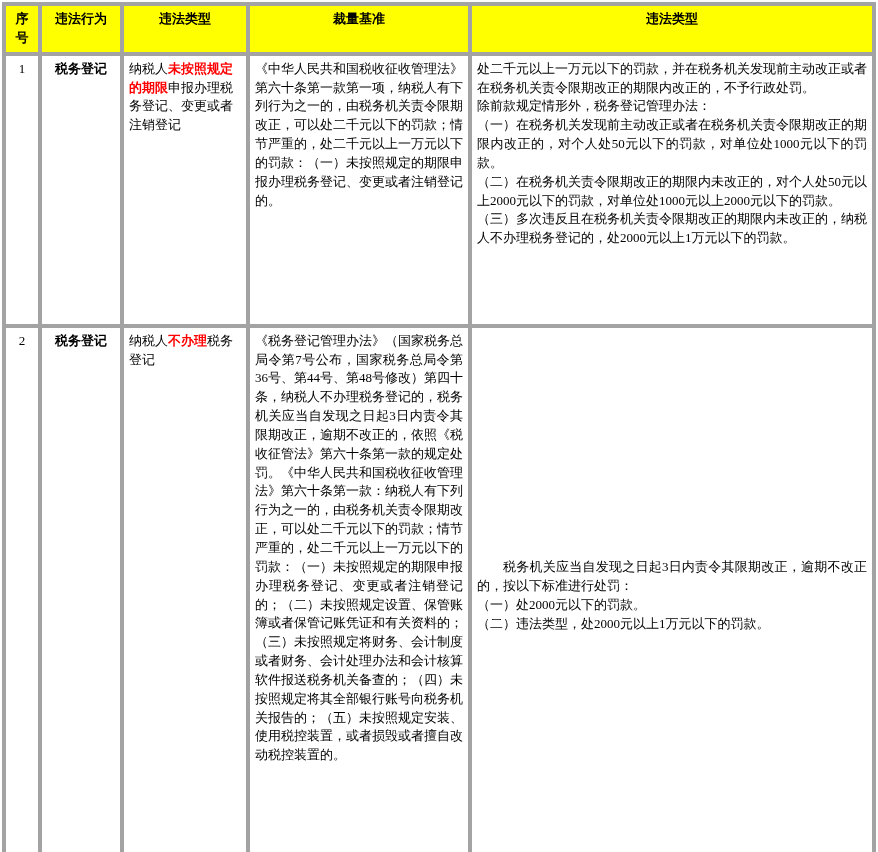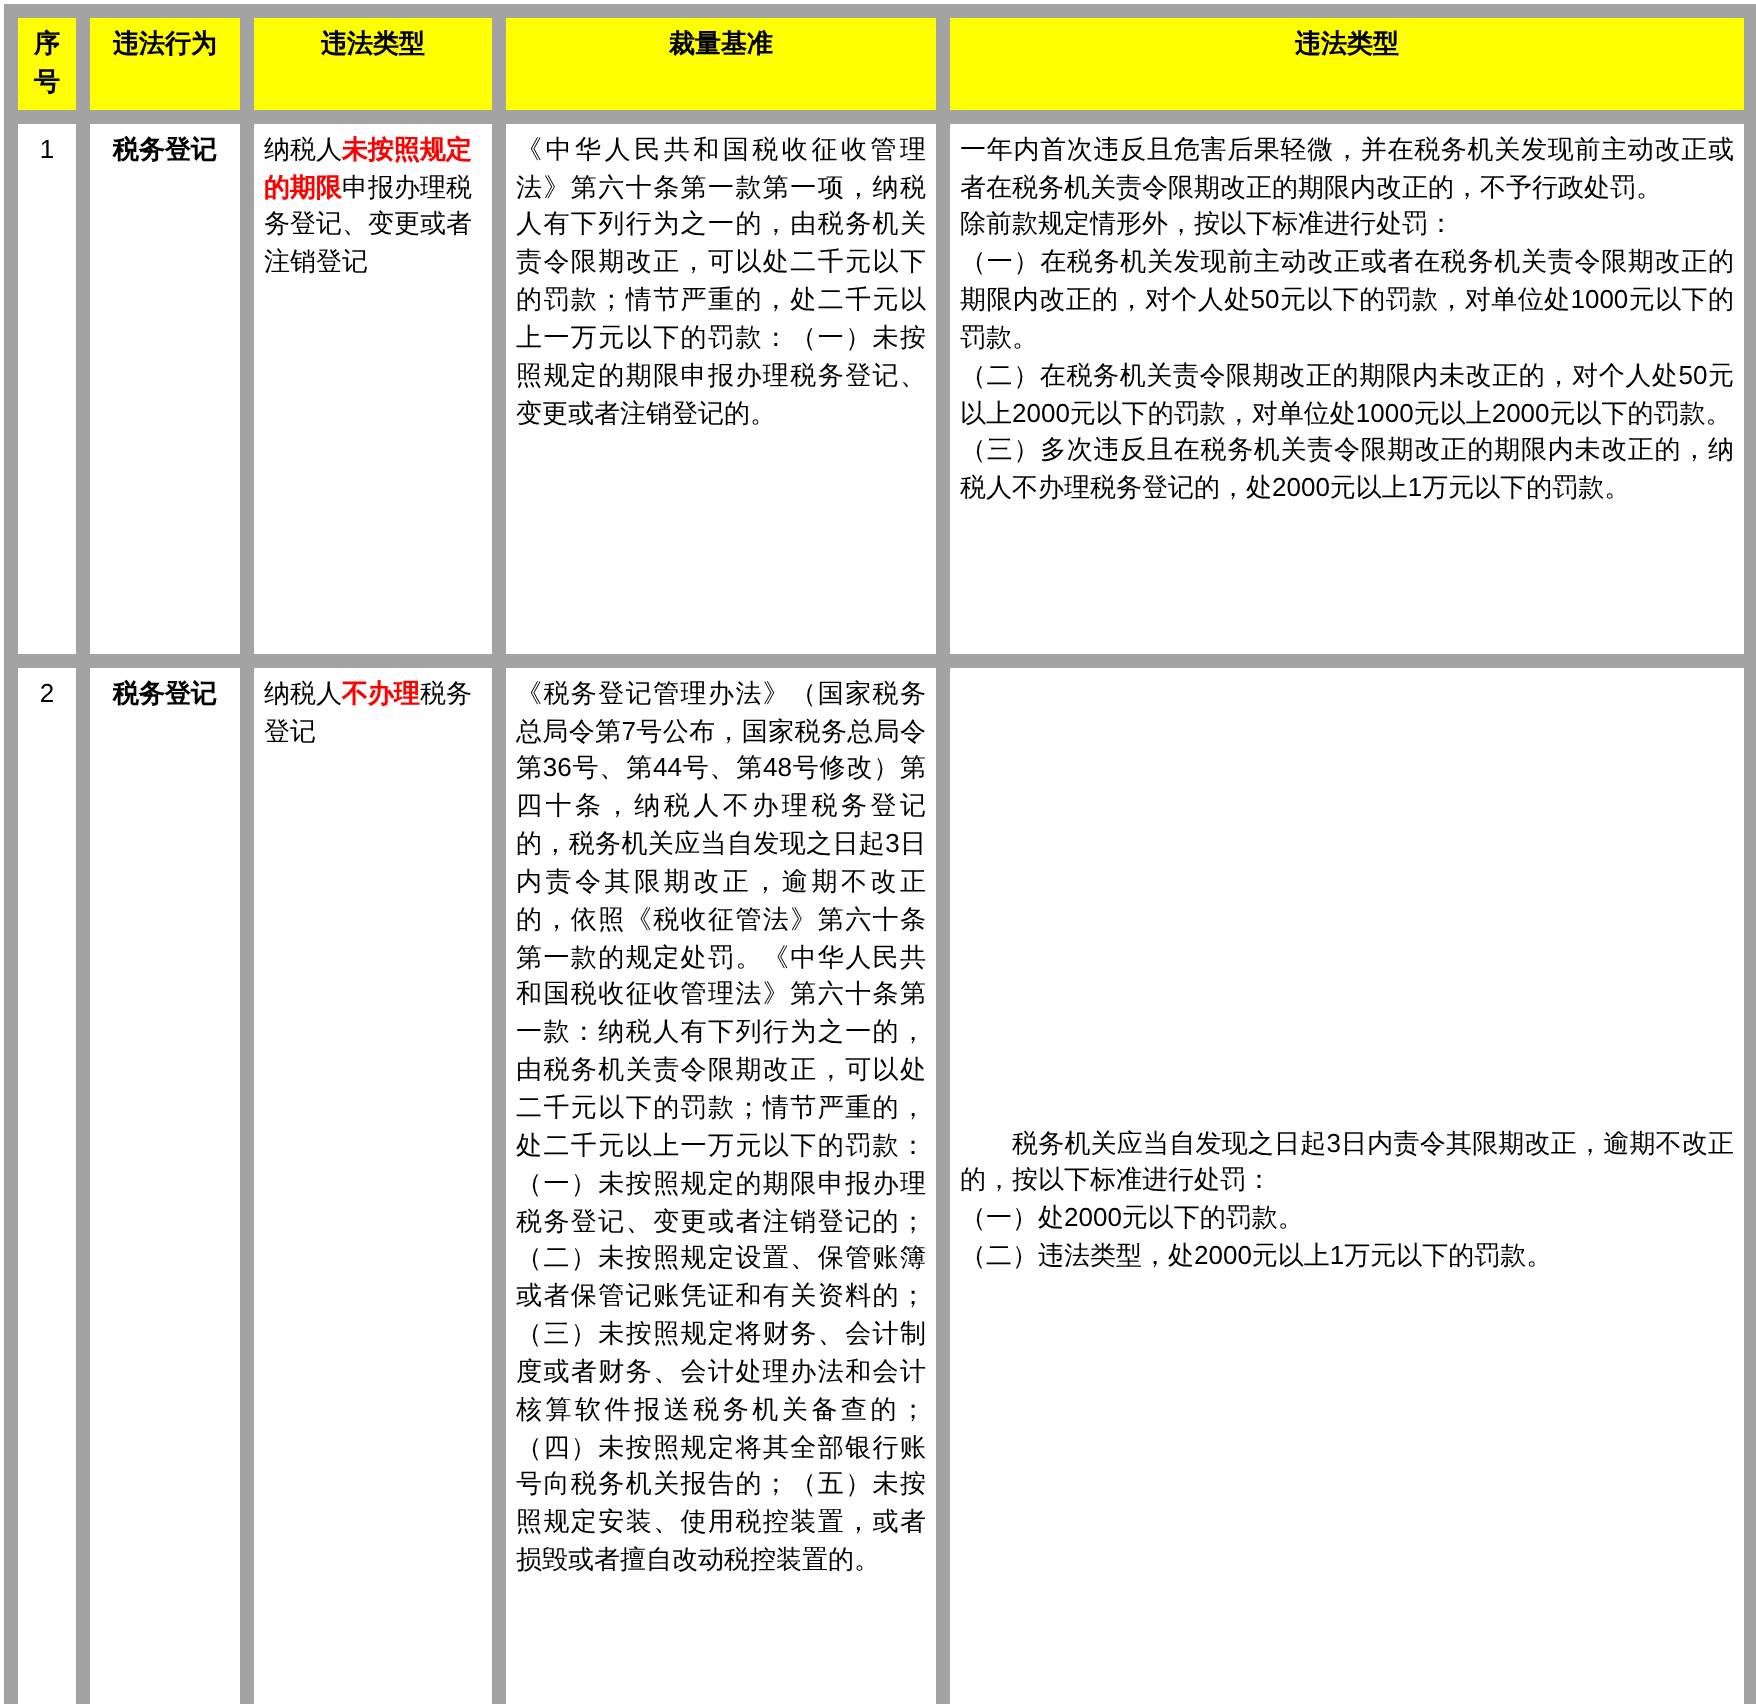--- a/index.html
+++ b/index.html
@@ -12,26 +12,27 @@
     width: 878px;
   }
   table.penalty-table {
     border-collapse: collapse;
     width: 874px;
     margin: 2px 0 0 2px;
     table-layout: fixed;
   }
   table.penalty-table th,
   table.penalty-table td {
-    border: 7px solid #a3a3a3;
+    border: 4px solid #a3a3a3;
     vertical-align: top;
     padding: 4px 5px;
     font-size: 13px;
     line-height: 1.45;
     color: #000000;
+    font-family: Liberation Serif, serif;
   }
   thead th {
     background: #ffff00;
     text-align: center;
     font-weight: bold;
     font-size: 13.5px;
     vertical-align: middle;
     padding: 5px 4px;
     height: 24px;
   }
@@ -111,22 +112,22 @@
   </thead>
   <tbody>
     <tr class="row1">
       <td class="seq">1</td>
       <td class="type">税务登记</td>
       <td class="act">
         <span>纳税人</span><span class="red">未按照规定的期限</span><span>申报办理税务登记、变更或者注销登记</span>
       </td>
       <td class="basis">《中华人民共和国税收征收管理法》第六十条第一款第一项，纳税人有下列行为之一的，由税务机关责令限期改正，可以处二千元以下的罚款；情节严重的，处二千元以上一万元以下的罚款：（一）未按照规定的期限申报办理税务登记、变更或者注销登记的。</td>
       <td class="standard">
-        <p class="para">一年内首次违反且危害后果轻微，并在税务机关发现前主动改正或者在税务机关责令限期改正的期限内改正的，不予行政处罚。</p>
-        <p class="para">除前款规定情形外，按以下标准进行处罚：</p>
+        <p class="para">处二千元以上一万元以下的罚款，并在税务机关发现前主动改正或者在税务机关责令限期改正的期限内改正的，不予行政处罚。</p>
+        <p class="para">除前款规定情形外，税务登记管理办法：</p>
         <p class="para">（一）在税务机关发现前主动改正或者在税务机关责令限期改正的期限内改正的，对个人处50元以下的罚款，对单位处1000元以下的罚款。</p>
         <p class="para">（二）在税务机关责令限期改正的期限内未改正的，对个人处50元以上2000元以下的罚款，对单位处1000元以上2000元以下的罚款。</p>
         <p class="para">（三）多次违反且在税务机关责令限期改正的期限内未改正的，纳税人不办理税务登记的，处2000元以上1万元以下的罚款。</p>
       </td>
     </tr>
     <tr class="row2">
       <td class="seq">2</td>
       <td class="type">税务登记</td>
       <td class="act">
         <span>纳税人</span><span class="red">不办理</span><span>税务登记</span>

